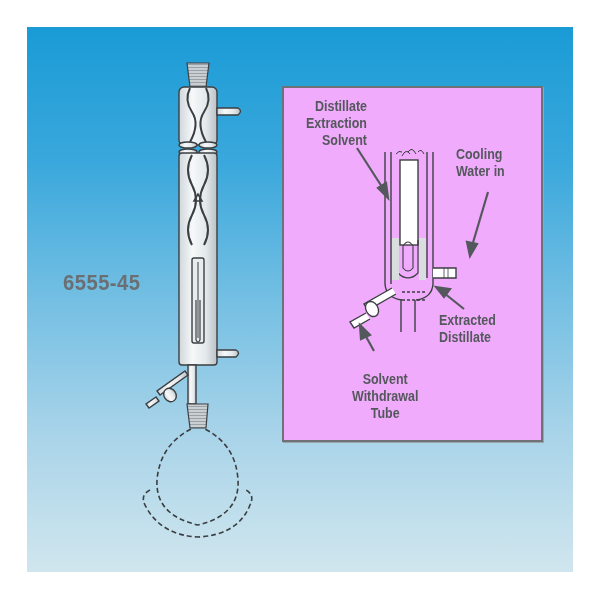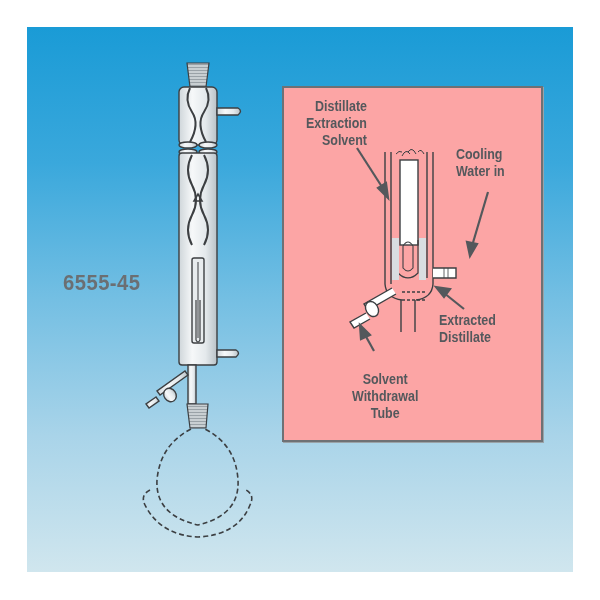--- a/index.html
+++ b/index.html
@@ -3,21 +3,21 @@
   <meta charset="utf-8">
   <style>
     html, body { margin: 0; padding: 0; background: #ffffff; }
     body { width: 600px; height: 600px; position: relative; overflow: hidden;
            font-family: "Liberation Sans", sans-serif; }
     .panel { position: absolute; left: 27px; top: 27px; width: 546px; height: 545px;
              background: linear-gradient(180deg, #1a9bd6 0%, #3aa8dc 25%, #74bfe3 50%, #a9d4e9 75%, #d0e6ee 100%); }
     .stage { position: absolute; left: 0; top: 0; width: 600px; height: 600px; }
     .part-number { position: absolute; left: 63px; top: 270px; font-size: 22px; font-weight: bold;
                    color: #6b6f73; letter-spacing: 0.5px; transform: scaleX(0.92); transform-origin: left top; }
-    .inset { position: absolute; left: 282px; top: 86px; width: 257px; height: 352px; background: #fca5a5;
+    .inset { position: absolute; left: 282px; top: 86px; width: 257px; height: 352px; background: #f0abfc;
              border: 2px solid #6e7175; box-shadow: 1px 1px 0 #9aa3a8; }
     .label { position: absolute; font-size: 14.5px; font-weight: bold; color: #54585c; line-height: 17px;
              transform: scaleX(0.86); white-space: nowrap; }
     .label span { display: block; }
     .lbl-distillate { left: 22px; top: 10px; text-align: right; transform-origin: left top; }
     .lbl-cooling { left: 172px; top: 58px; text-align: left; transform-origin: left top; }
     .lbl-extracted { left: 155px; top: 224px; text-align: left; transform-origin: left top; }
     .lbl-solvent { left: 68px; top: 283px; text-align: center; transform-origin: left top; }
   </style>
 </head>

